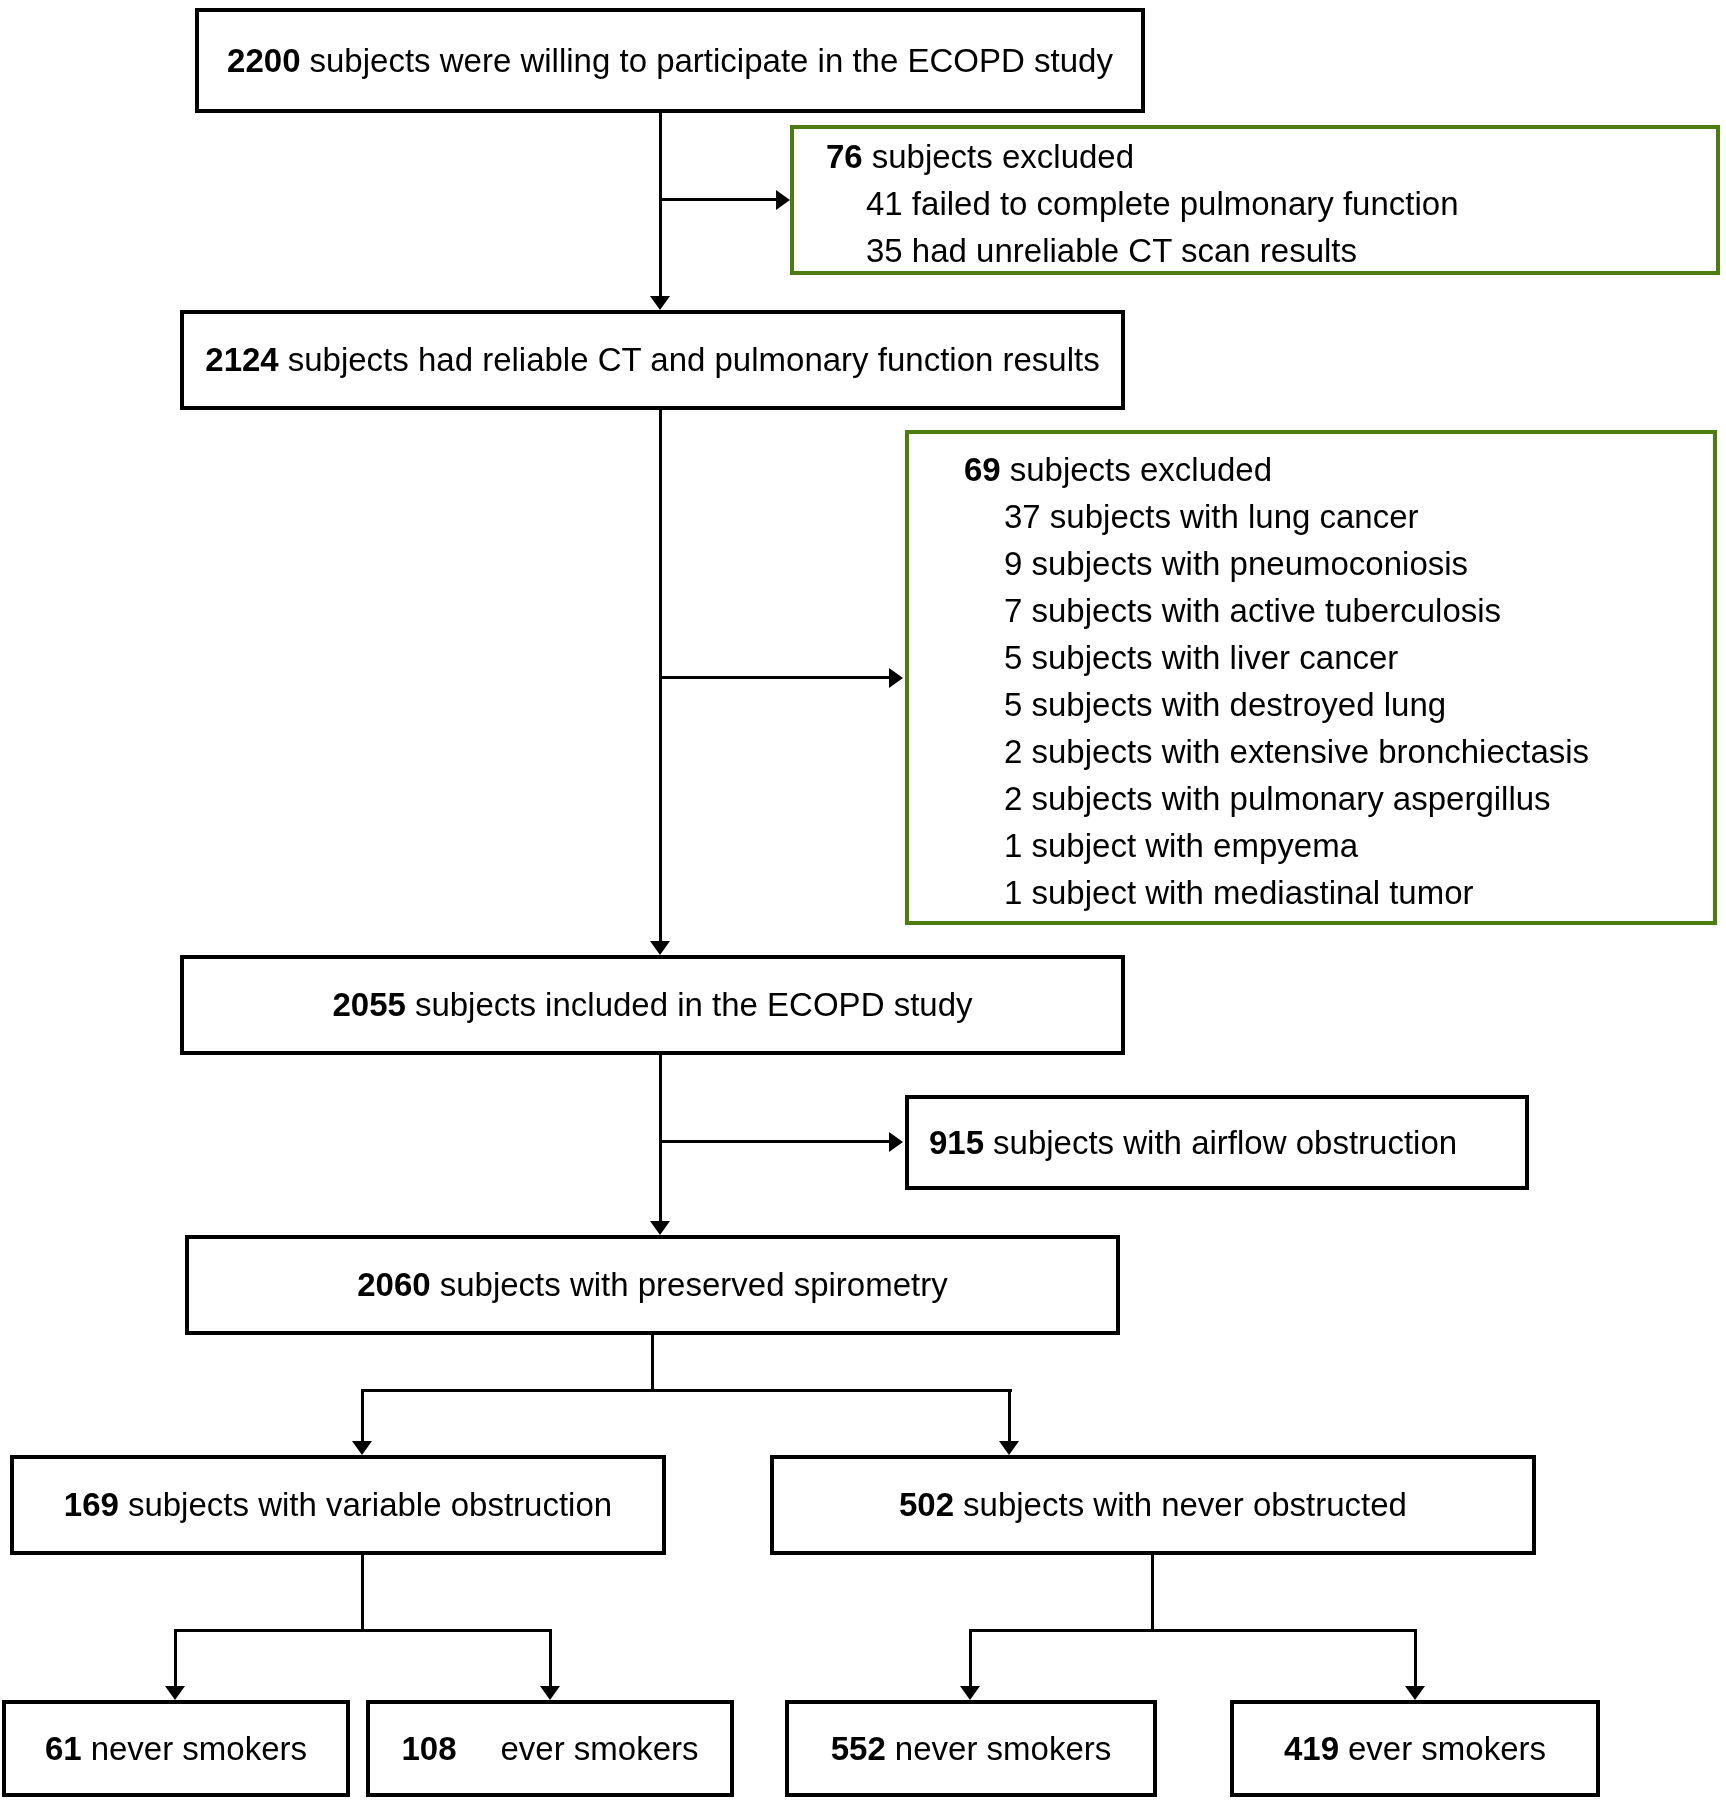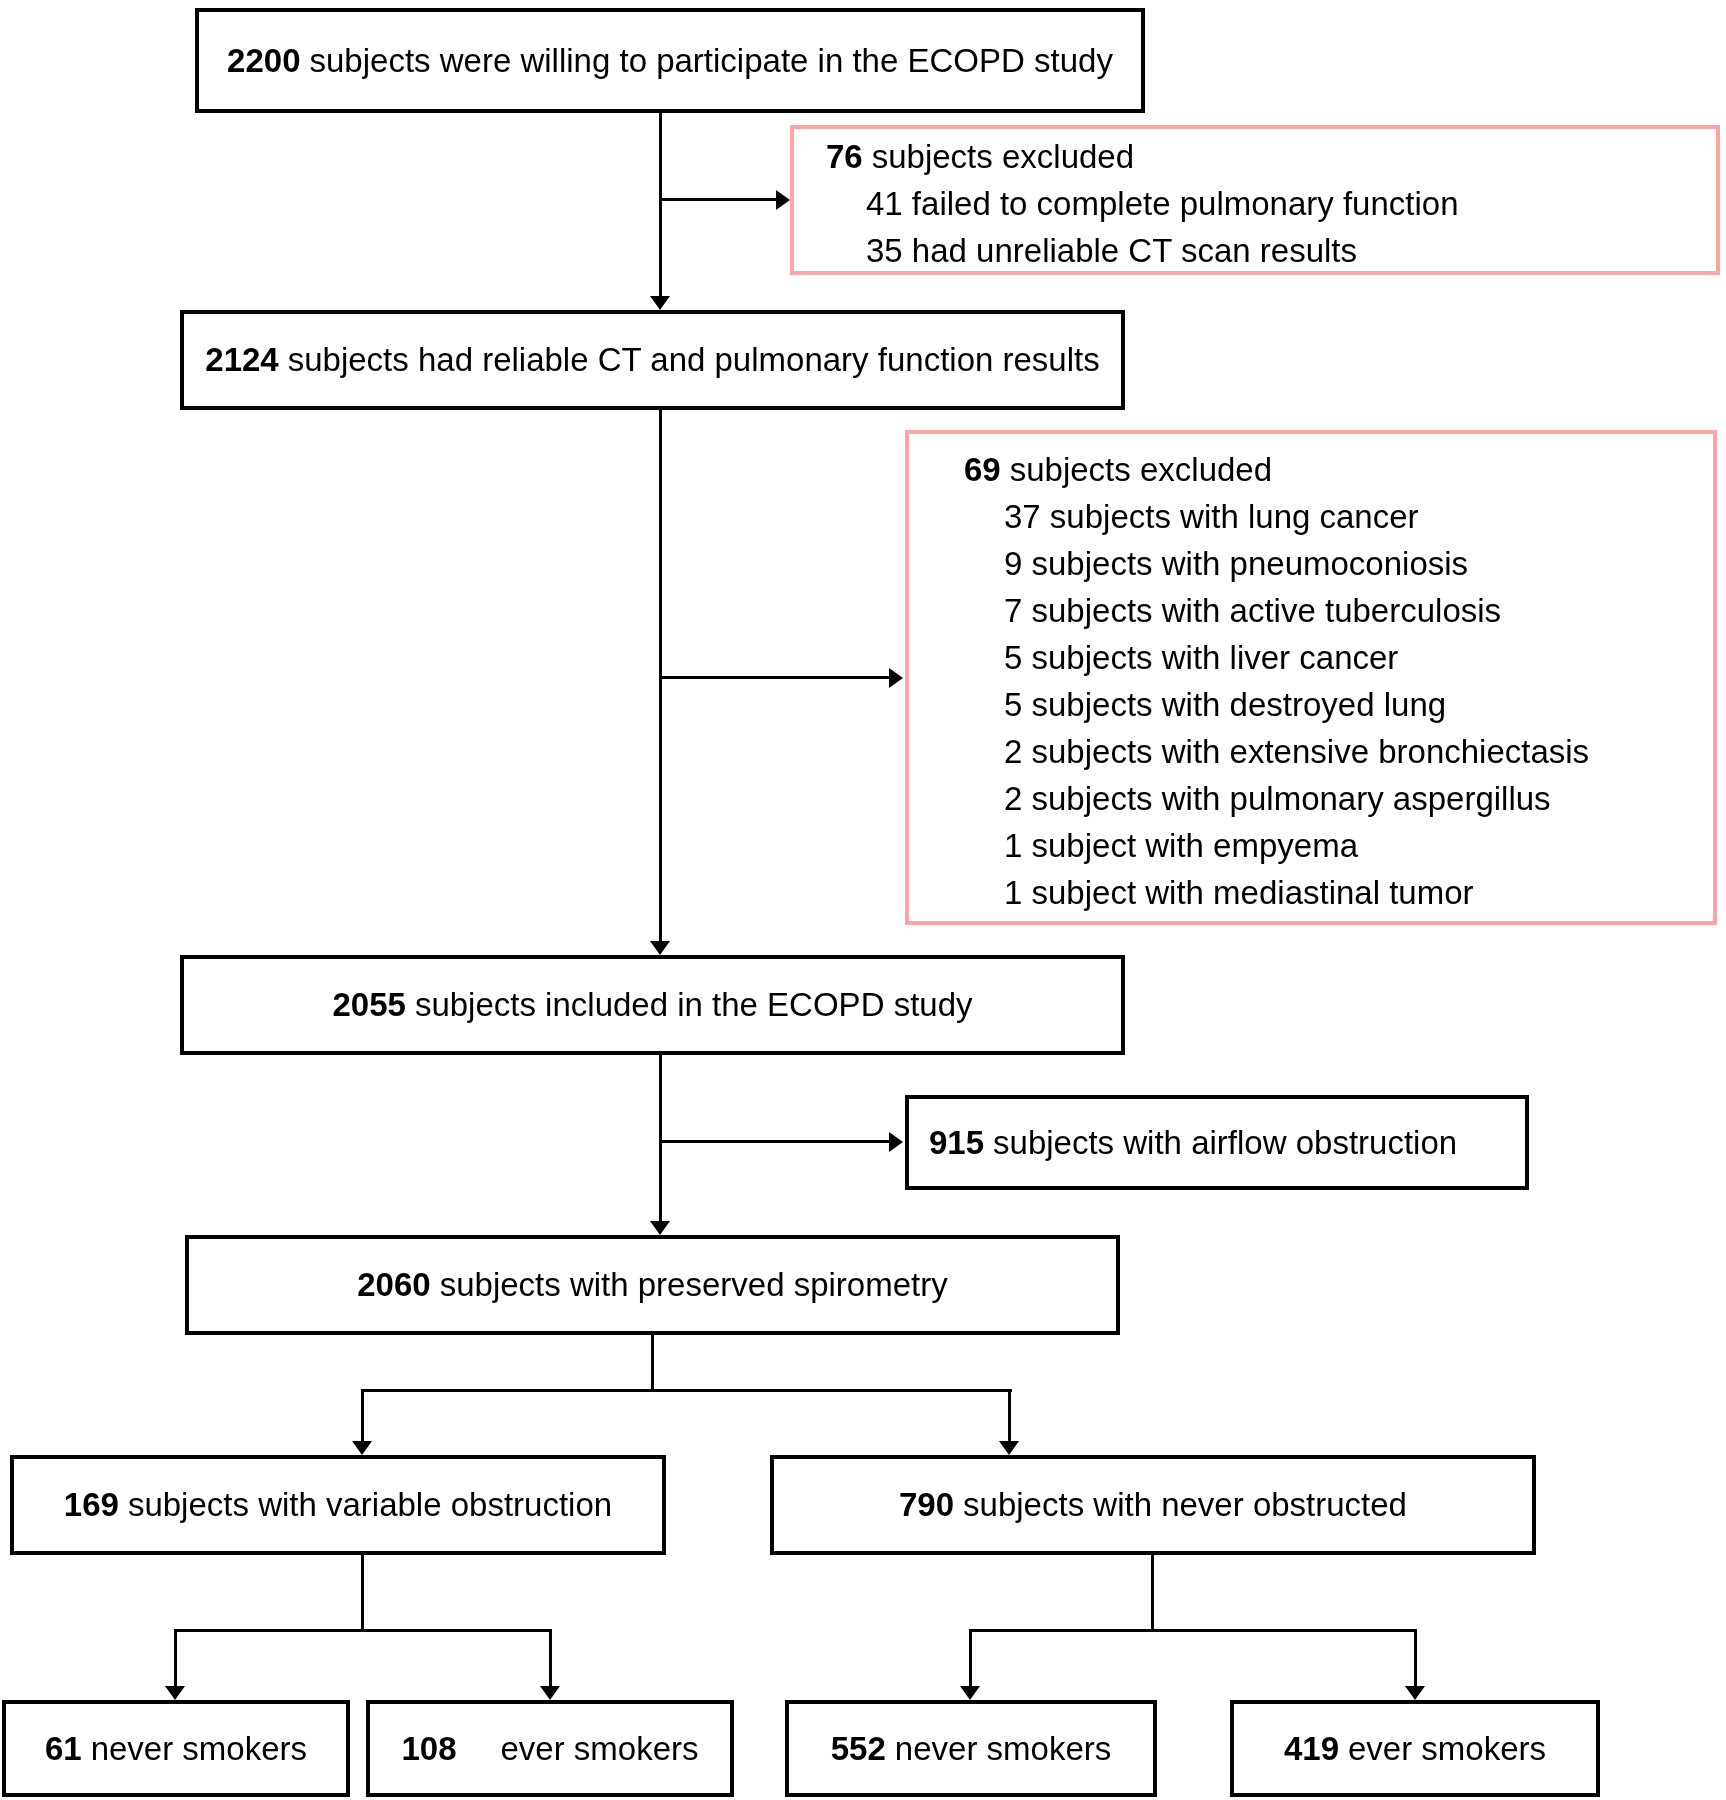--- a/index.html
+++ b/index.html
@@ -21,21 +21,21 @@
     display:flex;
     align-items:center;
     justify-content:center;
     white-space:nowrap;
   }
   .node .num{font-weight:700;margin-right:9px;}
   .node.left-align{justify-content:flex-start;}
   .excl{
     position:absolute;
     box-sizing:border-box;
-    border:4px solid #fca5a5;
+    border:4px solid #4d7c0f;
     background:#ffffff;
     white-space:nowrap;
   }
   .excl .inner{padding-top:10px;}
   .excl .title{height:47px;display:flex;align-items:center;}
   .excl .title .num{font-weight:700;margin-right:9px;}
   .excl .item{height:47px;display:flex;align-items:center;}
   .vline,.hline{position:absolute;background:#000000;}
   .vline{width:3px;}
   .hline{height:3px;}
@@ -128,21 +128,21 @@
     <span class="num">2060</span>
     <span>subjects with preserved spirometry</span>
   </div>
 
   <div class="node n-variable">
     <span class="num">169</span>
     <span>subjects with variable obstruction</span>
   </div>
 
   <div class="node n-neverobs">
-    <span class="num">790</span>
+    <span class="num">502</span>
     <span>subjects with never obstructed</span>
   </div>
 
   <div class="node n-vo-never">
     <span class="num">61</span>
     <span>never smokers</span>
   </div>
 
   <div class="node n-vo-ever">
     <span class="num">108</span>

